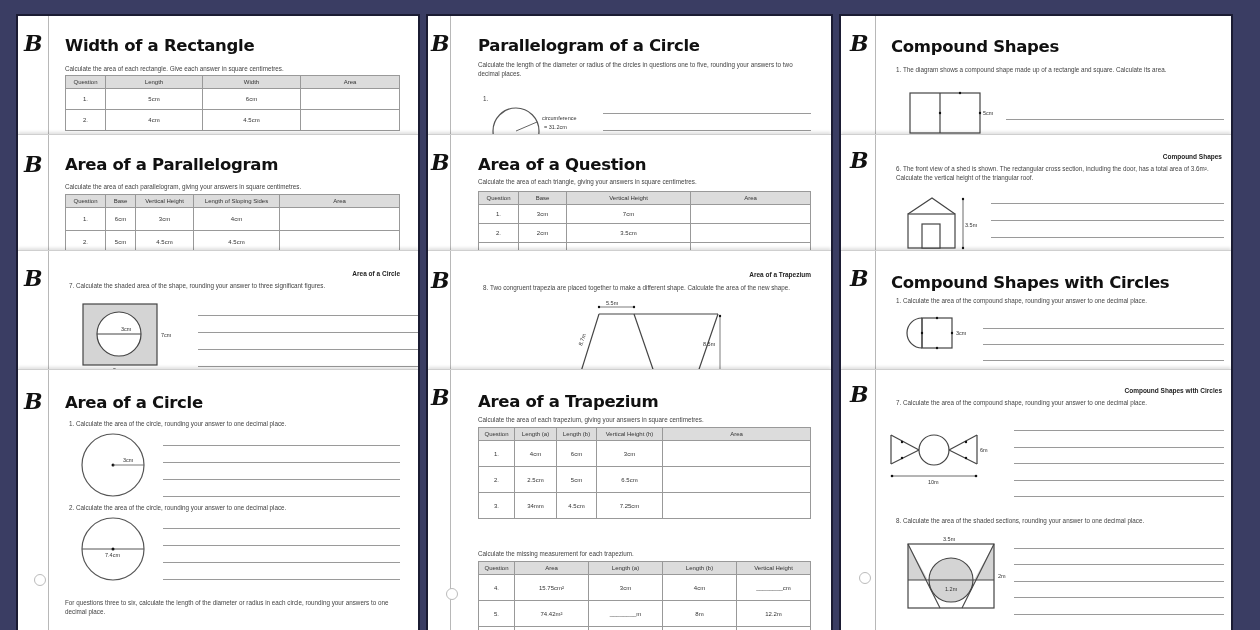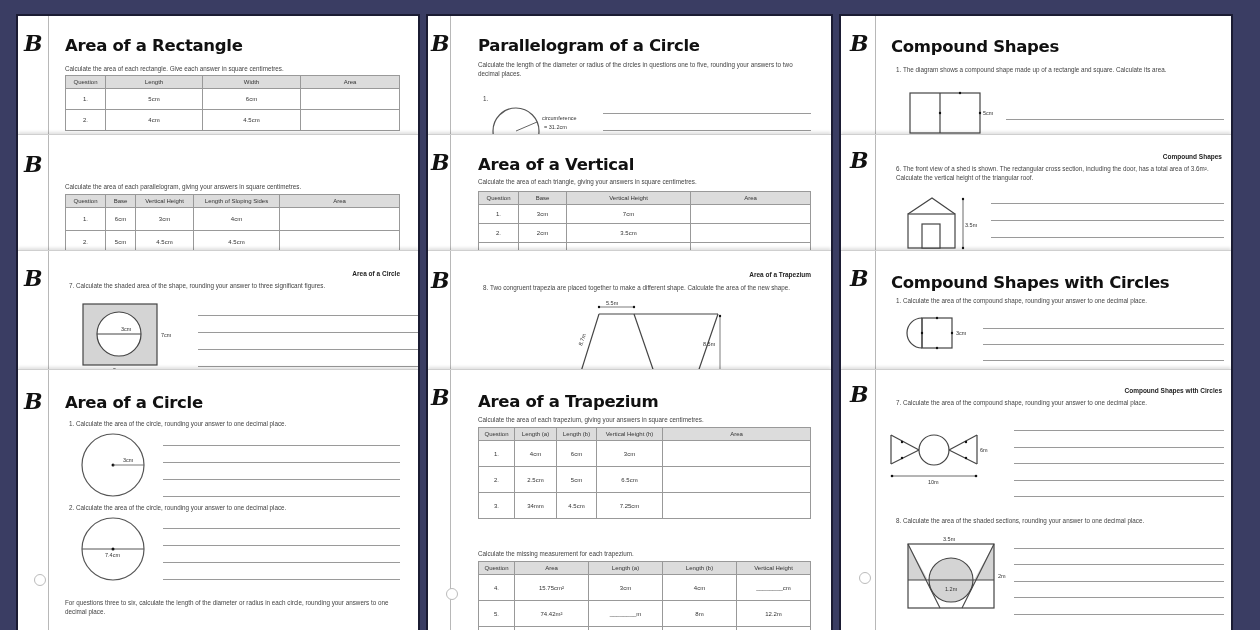--- a/index.html
+++ b/index.html
@@ -102,21 +102,21 @@
   svg text { font-family: "Liberation Sans", sans-serif; font-size: 5.5px; fill: #333; }
 </style>
 </head>
 <body>
 
 <div class="column col-0">
 
   <div class="sheet" style="top:0;height:120px;">
     <div class="margin-line" style="left:30px;"></div>
     <div class="logo" style="left:6px;top:16px;">B</div>
-    <div class="title" style="left:47px;top:20px;">Area of a Rectangle</div>
+    <div class="title" style="left:47px;top:20px;">Width of a Rectangle</div>
     <div class="instr" style="left:47px;top:48px;width:340px;">Calculate the area of each rectangle. Give each answer in square centimetres.</div>
     <table class="ws" style="left:47px;top:59px;width:335px;">
       <tbody>
           <tr>
         <th style="width:40px;">Question</th>
         <th style="width:97px;">Length</th>
         <th style="width:98px;">Width</th>
         <th>Area</th>
       </tr>
       <tr style="height:21px;">
@@ -131,20 +131,21 @@
         <td>4.5cm</td>
         <td></td>
       </tr>
     </tbody>
       </table>
   </div>
 
   <div class="sheet" style="top:118px;height:118px;">
     <div class="margin-line" style="left:30px;"></div>
     <div class="logo" style="left:6px;top:18px;">B</div>
+    <div class="title" style="left:47px;top:20px;">Area of a Parallelogram</div>
     <div class="instr" style="left:47px;top:47px;width:340px;">Calculate the area of each parallelogram, giving your answers in square centimetres.</div>
     <table class="ws" style="left:47px;top:59px;width:335px;">
       <tbody>
           <tr>
         <th style="width:40px;">Question</th>
         <th style="width:30px;">Base</th>
         <th style="width:58px;">Vertical Height</th>
         <th style="width:86px;">Length of Sloping Sides</th>
         <th>Area</th>
       </tr>
@@ -230,21 +231,21 @@
       <text x="52" y="16">circumference</text>
       <text x="54" y="25">= 31.2cm</text>
     </svg>
     <div class="answer-line" style="left:175px;width:208px;top:97px;"></div>
     <div class="answer-line" style="left:175px;width:208px;top:114px;"></div>
   </div>
 
   <div class="sheet" style="top:118px;height:118px;">
     <div class="margin-line" style="left:22px;"></div>
     <div class="logo" style="left:3px;top:16px;">B</div>
-    <div class="title" style="left:50px;top:20px;">Area of a Vertical</div>
+    <div class="title" style="left:50px;top:20px;">Area of a Question</div>
     <div class="instr" style="left:50px;top:42px;width:340px;">Calculate the area of each triangle, giving your answers in square centimetres.</div>
     <table class="ws" style="left:50px;top:56px;width:333px;">
       <tbody>
           <tr>
         <th style="width:40px;">Question</th>
         <th style="width:48px;">Base</th>
         <th style="width:124px;">Vertical Height</th>
         <th>Area</th>
       </tr>
       <tr style="height:19px;">

